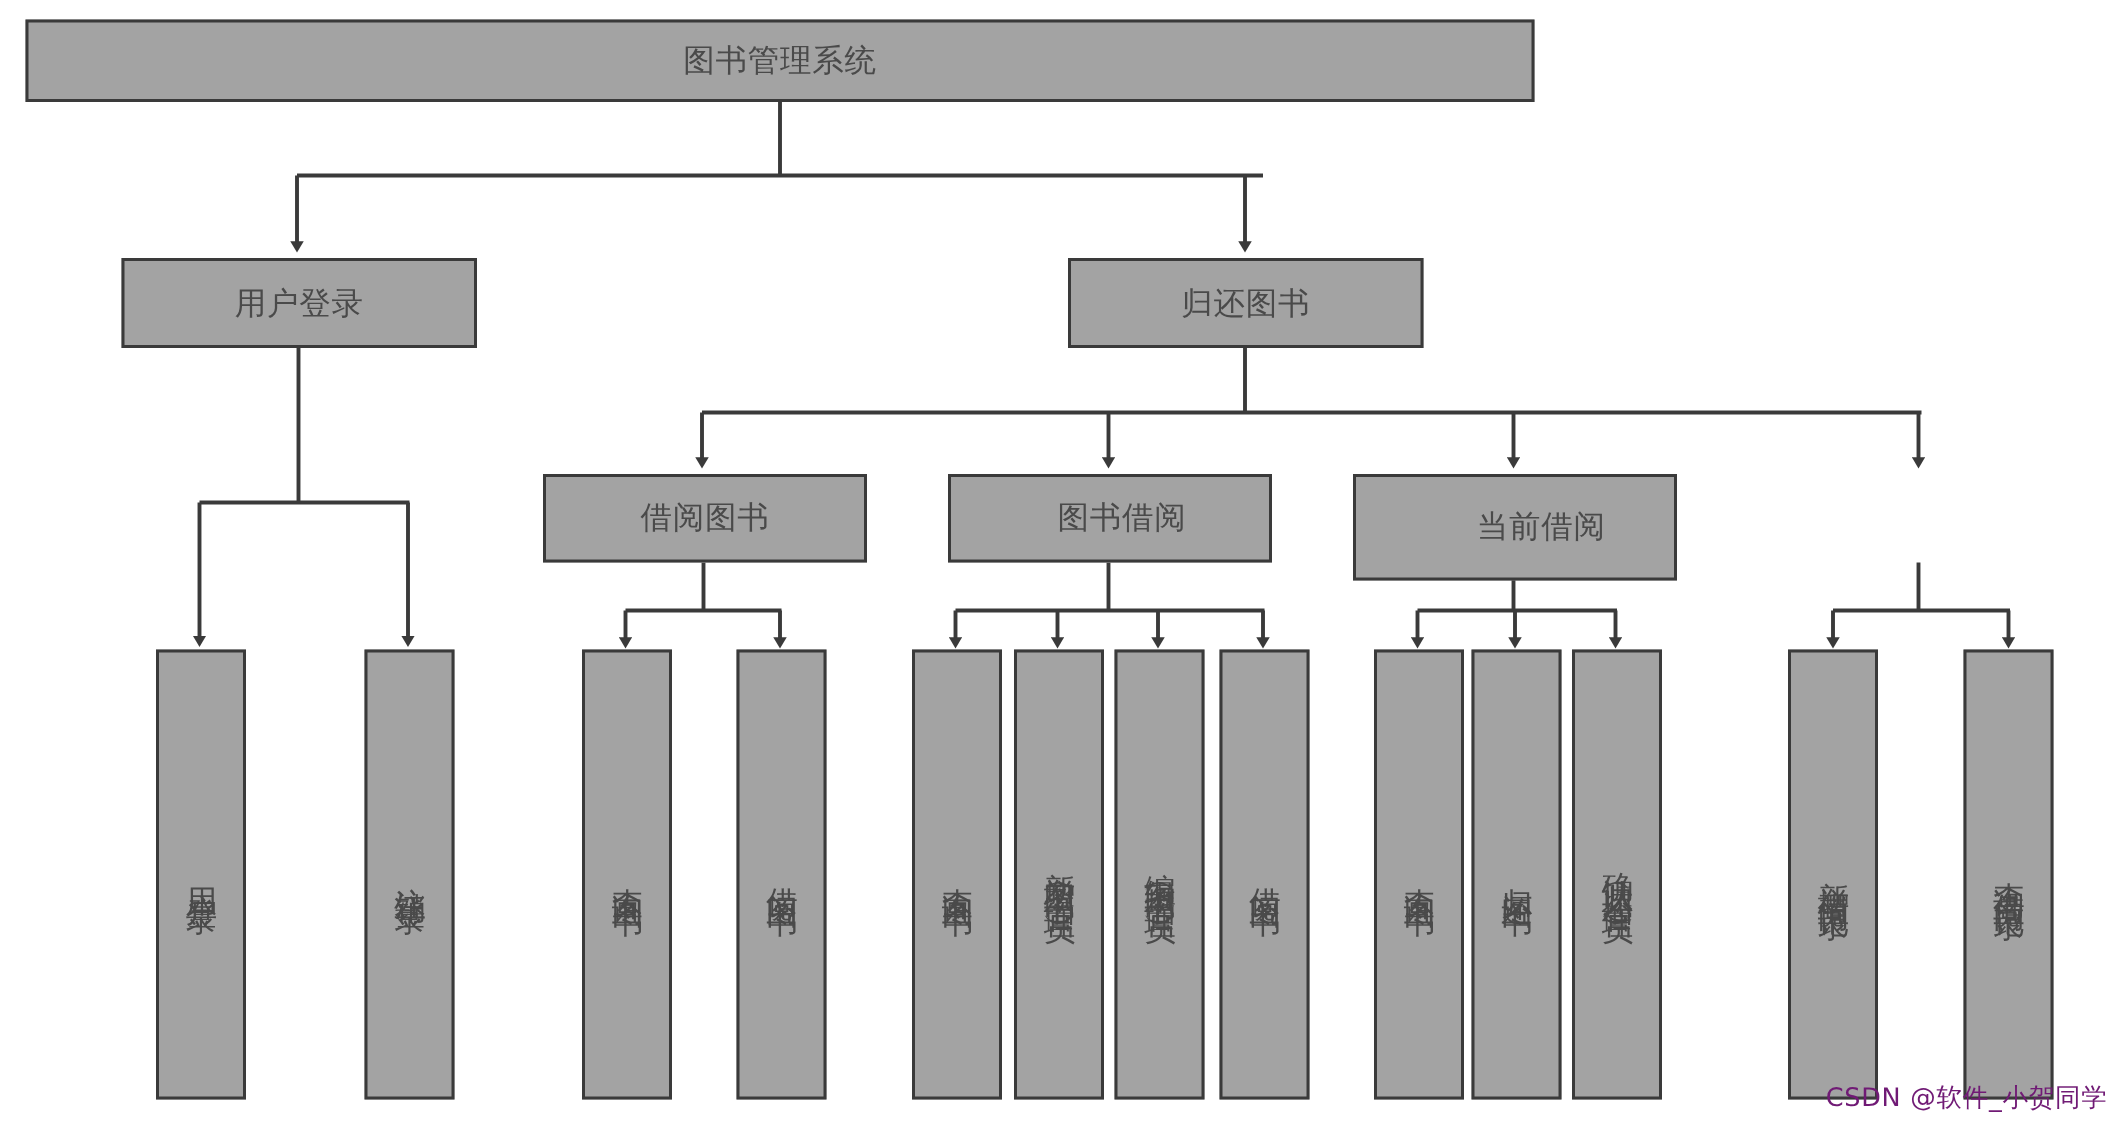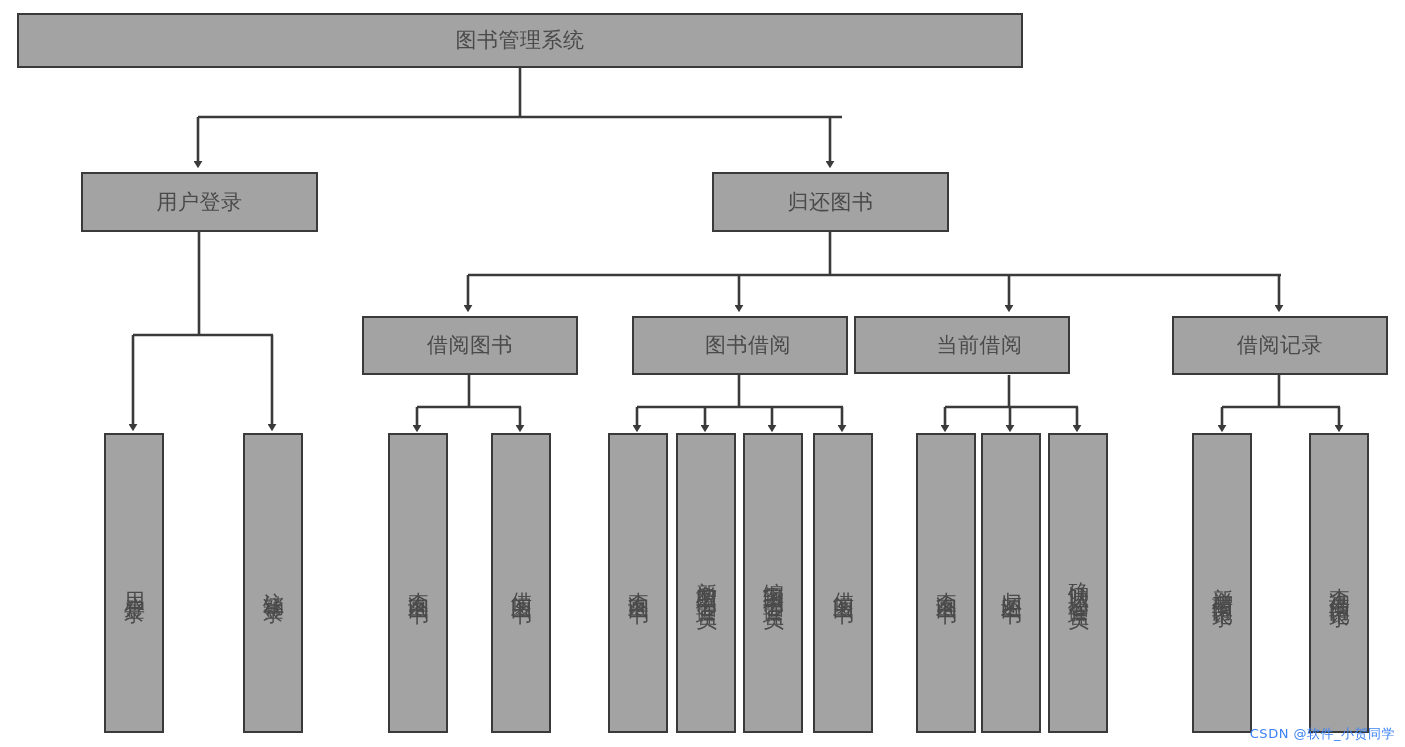--- a/index.html
+++ b/index.html
@@ -53,24 +53,24 @@
   }
   .node-box.vertical .node-label {
     writing-mode: vertical-rl;
     text-orientation: upright;
     letter-spacing: 4px;
     font-size: 21px;
     max-height: 280px;
   }
   .watermark {
     position: absolute;
-    right: 10px;
+    right: 0;
     bottom: 4px;
-    color: #3b82f6;
-    font-size: 13px;
+    color: #701a75;
+    font-size: 17px;
     letter-spacing: 0.5px;
     white-space: nowrap;
     pointer-events: none;
     user-select: none;
   }
 </style>
 </head>
 <body>
 
 <div id="diagram-root">
@@ -135,25 +135,22 @@
   <div class="node-box horizontal" style="left:712px; top:172px; width:237px; height:60px;">
     <span class="node-label">归还图书</span>
   </div>
 
   <div class="node-box horizontal" style="left:362px; top:316px; width:216px; height:59px;">
     <span class="node-label">借阅图书</span>
   </div>
   <div class="node-box horizontal" style="left:632px; top:316px; width:216px; height:59px;padding-left:16px;">
     <span class="node-label">图书借阅</span>
   </div>
-  <div class="node-box horizontal" style="left:854px; top:316px; width:216px; height:58px;padding-left:35px;">
+  <div class="node-box horizontal" style="left:902px; top:316px; width:216px; height:71px;padding-left:35px;">
     <span class="node-label">当前借阅</span>
-  </div>
-  <div class="node-box horizontal" style="left:1172px; top:316px; width:216px; height:59px;">
-    <span class="node-label">借阅记录</span>
   </div>
 
   <div class="node-box vertical" style="left:104px; top:433px; width:60px; height:300px;">
     <span class="node-label">用户登录</span>
   </div>
   <div class="node-box vertical" style="left:243px; top:433px; width:60px; height:300px;">
     <span class="node-label">注销登录</span>
   </div>
 
   <div class="node-box vertical" style="left:388px; top:433px; width:60px; height:300px;">

